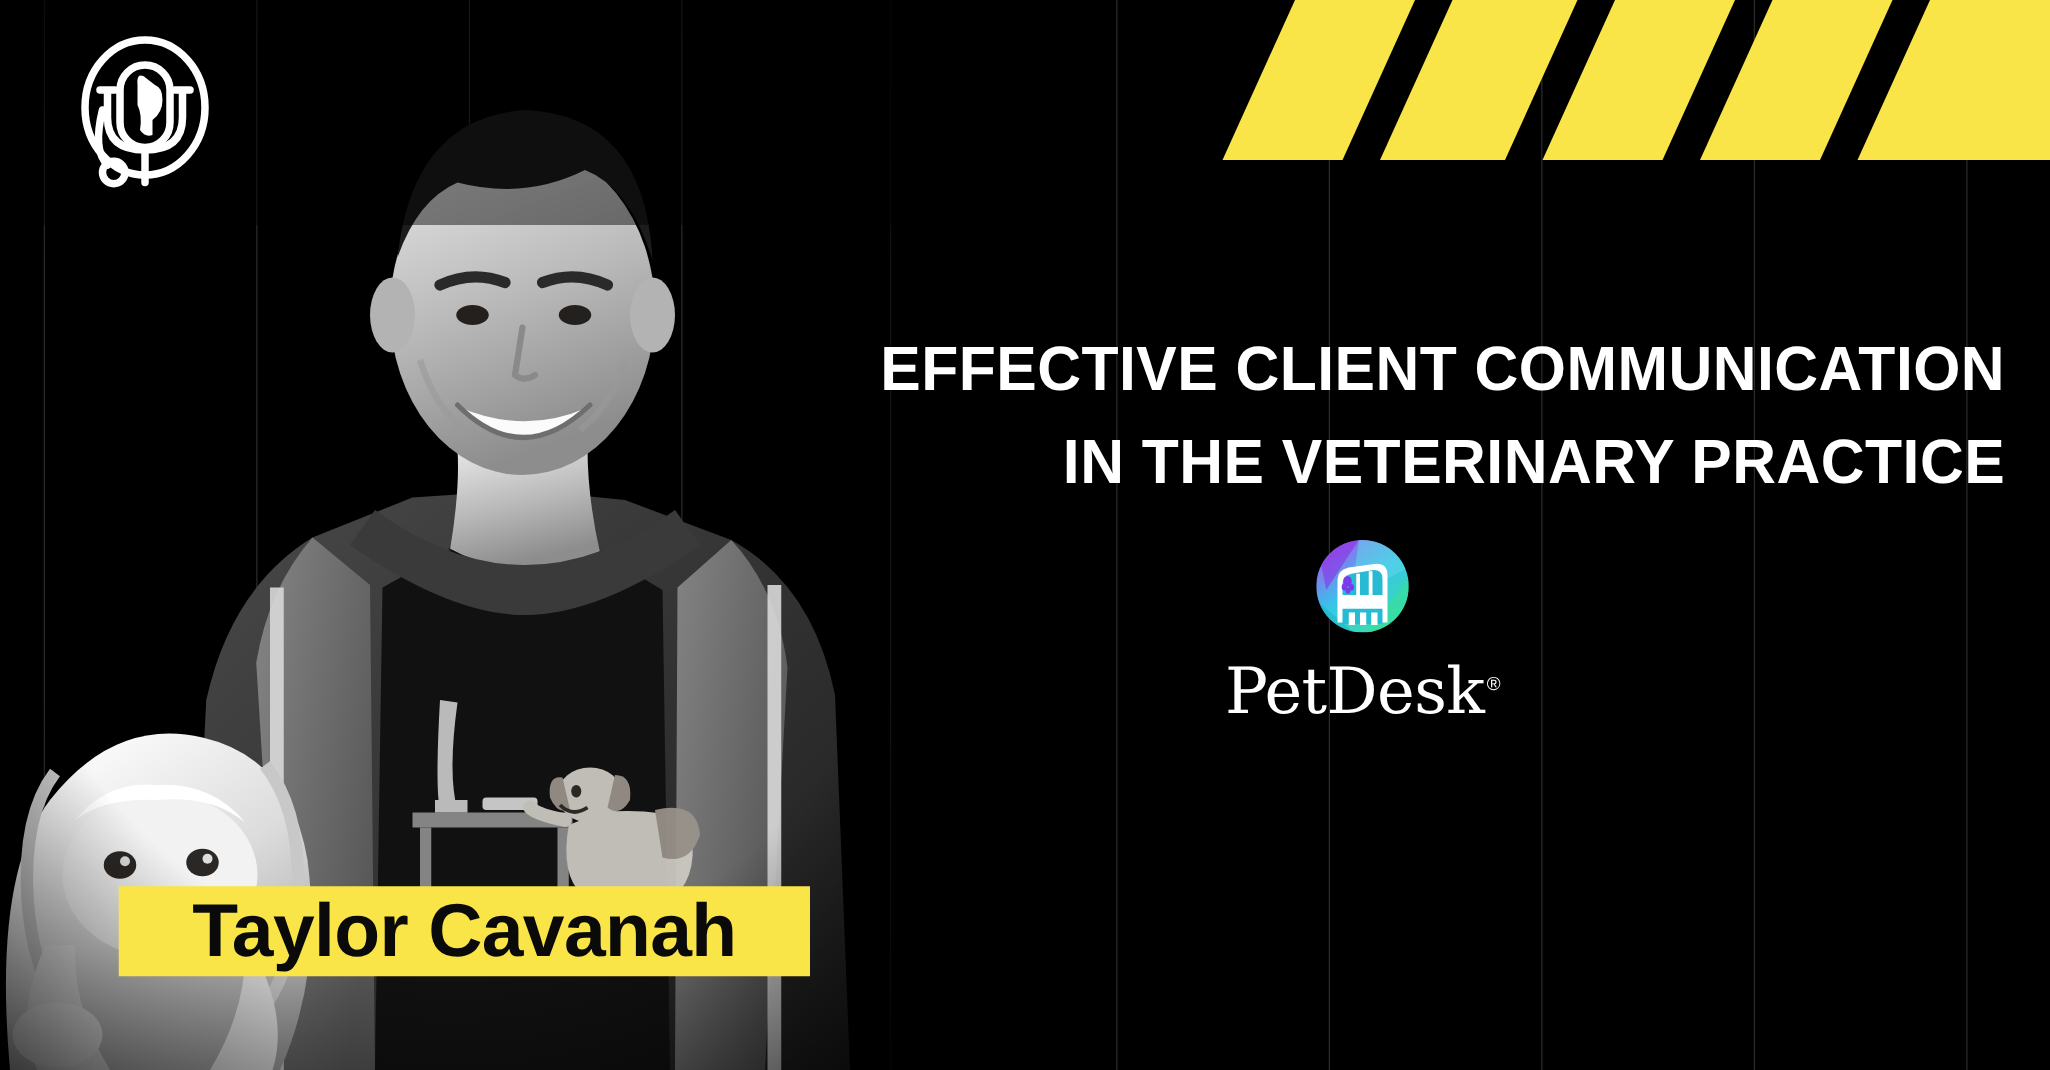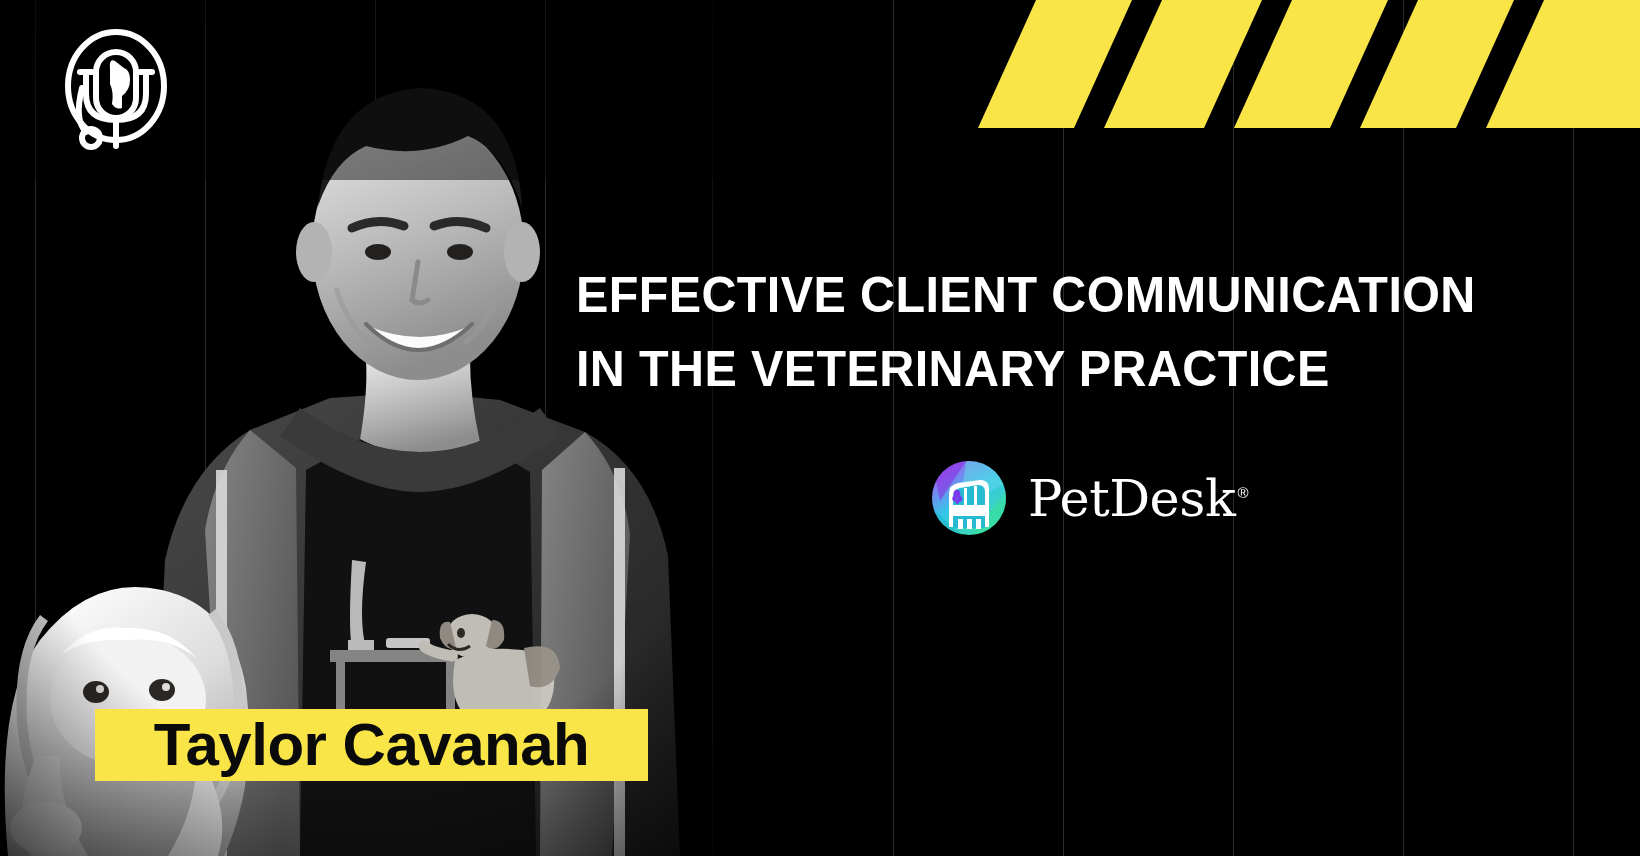--- a/index.html
+++ b/index.html
@@ -54,44 +54,45 @@
     overflow:hidden;
   }
   .photo svg{display:block;}
 
   
   .title-block{
     position:absolute;
     left:560px; top:258px;
     width:1060px;
     z-index:5;
-    text-align:left;
+    text-align:right;
   }
   .title-line{
     color:#ffffff;
     font-family:"Liberation Sans", sans-serif;
     font-weight:bold;
     font-size:50px;
     line-height:1.48;
     letter-spacing:0.4px;
     white-space:nowrap;
     transform:scaleX(0.97);
     transform-origin:center;
   }
 
   
   .sponsor{
     position:absolute;
-    left:560px; top:461px;
+    left:560px; top:432px;
     width:1060px;
     z-index:5;
     display:flex;
     align-items:center;
     justify-content:center;
     gap:22px;
+    flex-direction:column;
   }
   .sponsor-mark{width:74px;height:74px;flex:0 0 auto;}
   .sponsor-word{
     position:relative;
     color:#ffffff;
     font-family:"DejaVu Serif", serif;
     font-size:51px;
     line-height:1;
     letter-spacing:-0.5px;
     white-space:nowrap;

